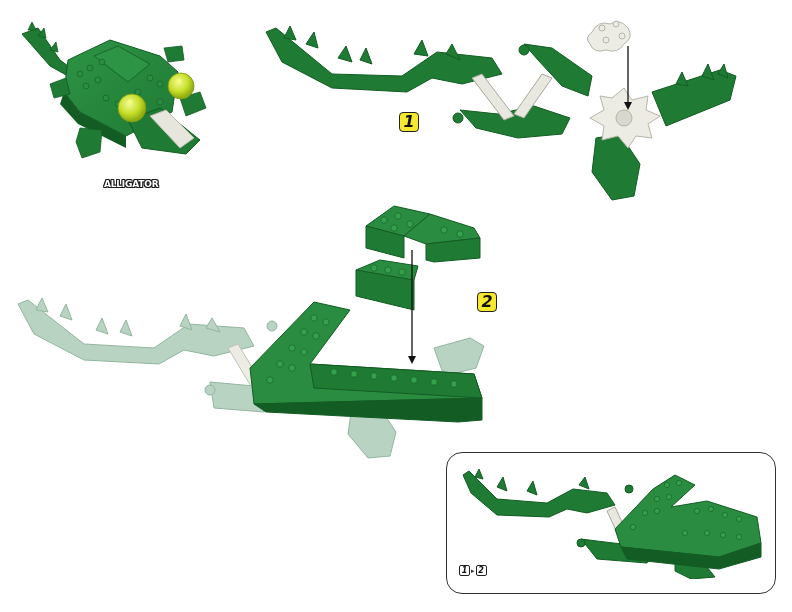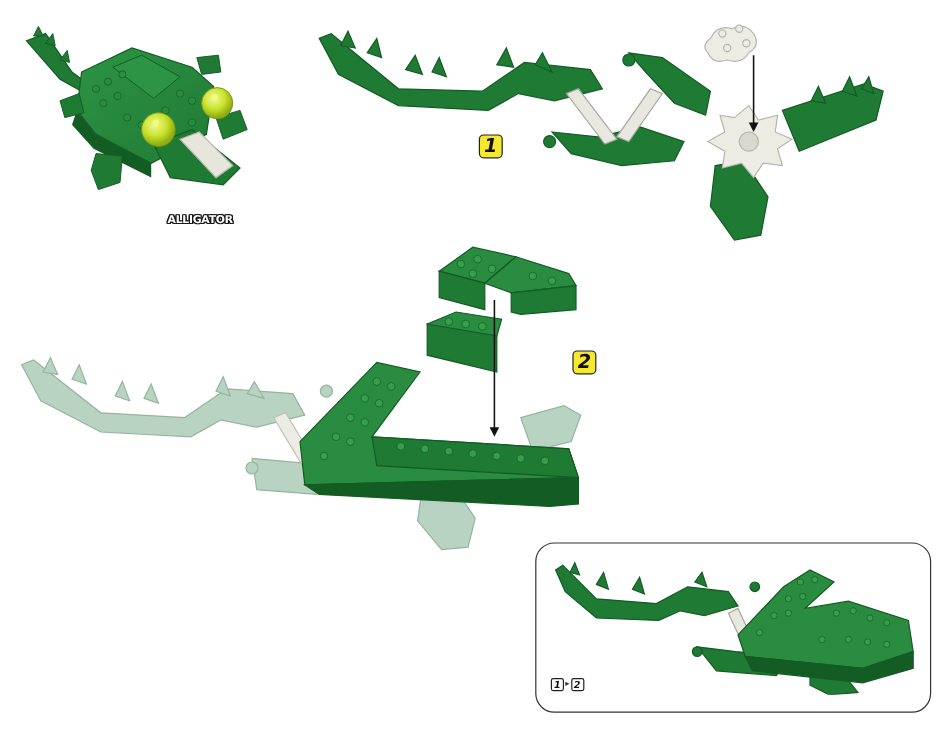--- a/index.html
+++ b/index.html
@@ -1,19 +1,19 @@
 <!DOCTYPE html>
 <html><head>
 <meta charset="utf-8">
 <style>
   html, body { margin: 0; padding: 0; background: #ffffff; }
   body { width: 792px; height: 612px; position: relative; overflow: hidden; font-family: "Liberation Sans", sans-serif; }
   .abs { position: absolute; }
   .model-caption {
-    position: absolute; left: 104px; top: 179px; width: 90px; text-align: right;
+    position: absolute; left: 104px; top: 179px; width: 90px; text-align: left;
     font-family: "DejaVu Sans", sans-serif; font-weight: bold; font-size: 9px; letter-spacing: -0.2px;
     color: #ffffff;
     text-shadow: -1px -1px 0 #1a1a1a, 1px -1px 0 #1a1a1a, -1px 1px 0 #1a1a1a, 1px 1px 0 #1a1a1a,
                  0 -1px 0 #1a1a1a, 0 1px 0 #1a1a1a, -1px 0 0 #1a1a1a, 1px 0 0 #1a1a1a;
   }
   .step-badge {
     position: absolute; width: 20px; height: 20px; border: 1.5px solid #222; border-radius: 4px;
     background: #f6e82e; box-sizing: border-box;
     font-family: "DejaVu Sans", sans-serif; font-weight: bold; font-style: italic;
     font-size: 16px; line-height: 18px; text-align: center; color: #111;

